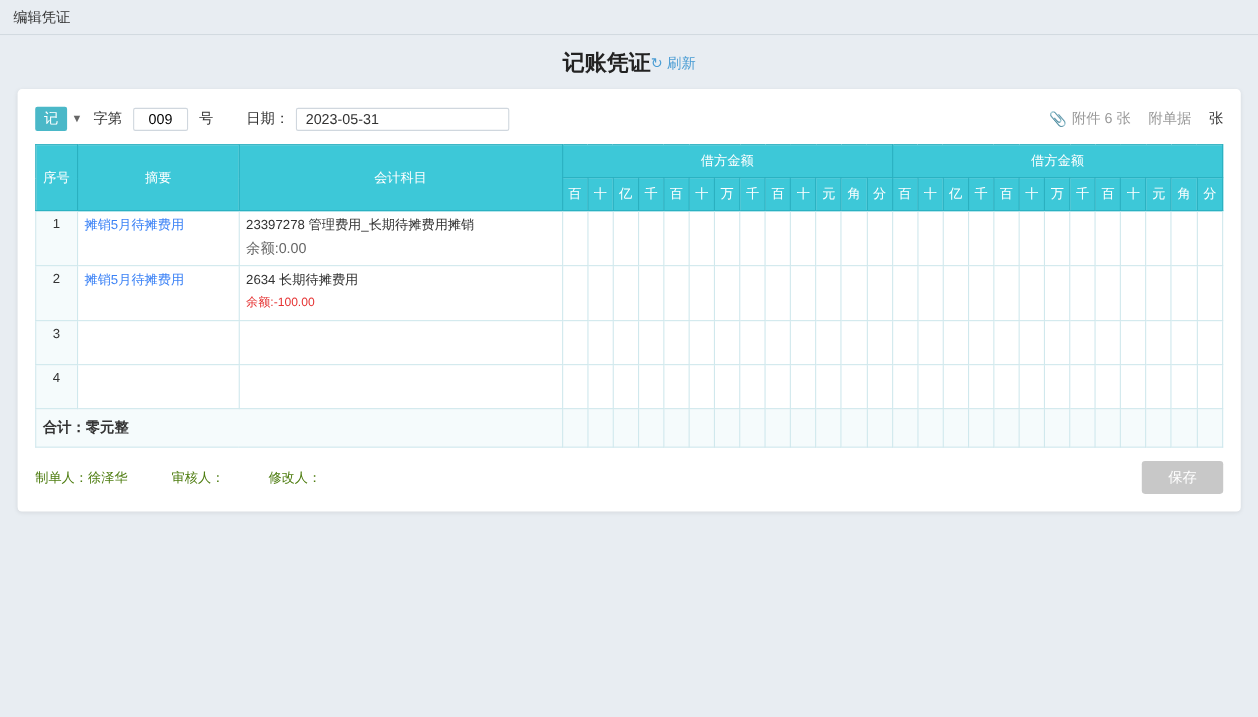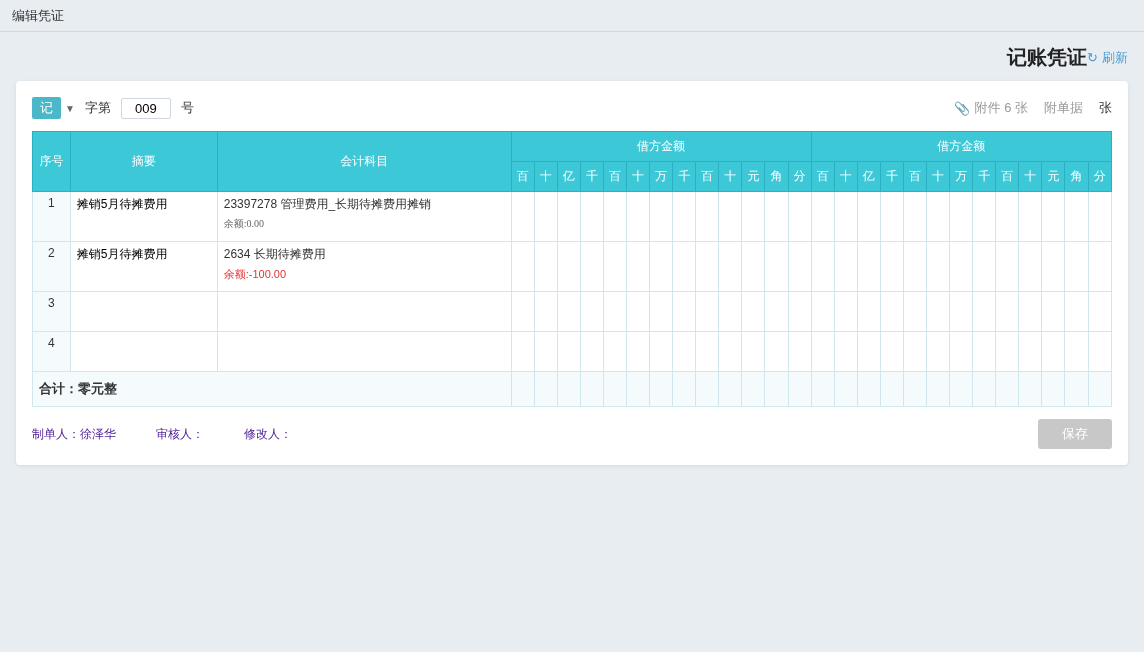--- a/index.html
+++ b/index.html
@@ -22,21 +22,21 @@
       align-items: center;
     }
     .main-container {
       padding: 12px 16px;
       background: #e8edf2;
       height: calc(652px - 32px);
       overflow: auto;
     }
     .page-header {
       display: flex;
-      justify-content: flex-end;
+      justify-content: center;
       align-items: center;
       margin-bottom: 10px;
     }
     .page-title {
       font-size: 20px;
       font-weight: bold;
       color: #222;
     }
     .refresh-btn {
       color: #4a9dd4;
@@ -137,41 +137,41 @@
     }
     .voucher-table td {
       border: 1px solid #d0e8ed;
       padding: 4px 6px;
       vertical-align: top;
     }
     .col-index { width: 36px; text-align: center; color: #333; background: #f5fbfc; }
     .col-summary { width: 140px; }
     .col-account { width: 280px; }
     .digit-col { width: 22px; text-align: center; border: 1px solid #d0e8ed; }
-    .row-summary { font-size: 12px; color: #000000; }
+    .row-summary { font-size: 12px; color: #3b82f6; }
     .row-account { font-size: 12px; color: #333; }
-    .row-balance { font-size: 10px; color: #666; margin-top: 4px; font-family: Liberation Serif, serif; }
+    .row-balance { font-size: 13px; color: #666; margin-top: 4px; }
     .row-balance-negative { font-size: 11px; color: #e53333; margin-top: 4px; }
     .total-row td {
       background: #f5fbfc;
       padding: 8px 6px;
       font-size: 13px;
       color: #333;
       border-top: 1px solid #c0dde4;
     }
     .footer-row {
       display: flex;
       align-items: center;
       justify-content: space-between;
       margin-top: 12px;
     }
     .footer-info {
       display: flex;
       gap: 40px;
-      color: #4c1d95;
+      color: #4d7c0f;
       font-size: 12px;
     }
     .save-btn {
       background: #c8c8c8;
       color: #fff;
       border: none;
       border-radius: 3px;
       padding: 6px 24px;
       font-size: 13px;
       cursor: pointer;
@@ -200,20 +200,24 @@
 
     <div class="toolbar">
       <div class="voucher-type">
         <span class="ji-label">记</span>
         <span class="dropdown-arrow">▼</span>
       </div>
       <span class="zi-label">字第</span>
       <input class="number-input" type="text" value="009" style="">
       <span class="hao-label">号</span>
 
+      <div class="date-section">
+        <span class="date-label">日期：</span>
+        <input class="date-input" type="text" value="2023-05-31" style="">
+      </div>
 
       <div class="spacer"></div>
 
       <div class="attachment-section">
         <span class="attachment-link">
           <span>📎</span>
           <span>附件 6 张</span>
         </span>
         <span class="fj-btn">附单据</span>
         <span class="zhang-label">张</span>

